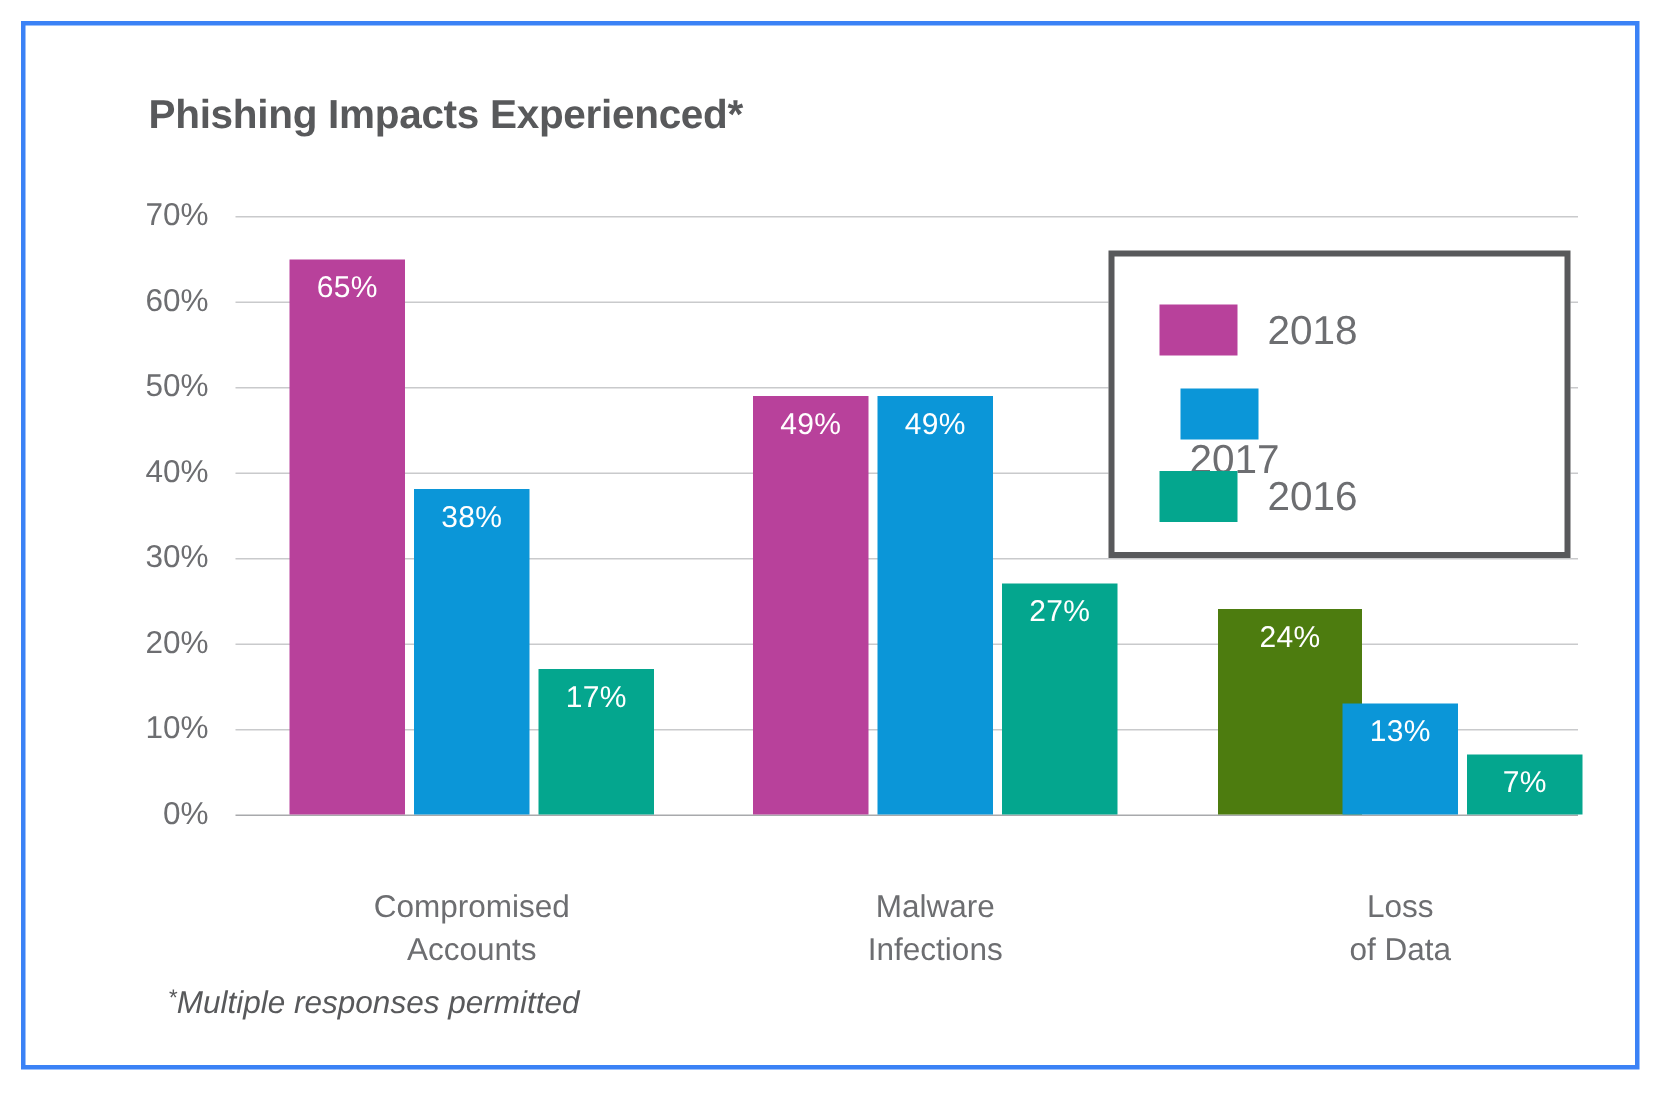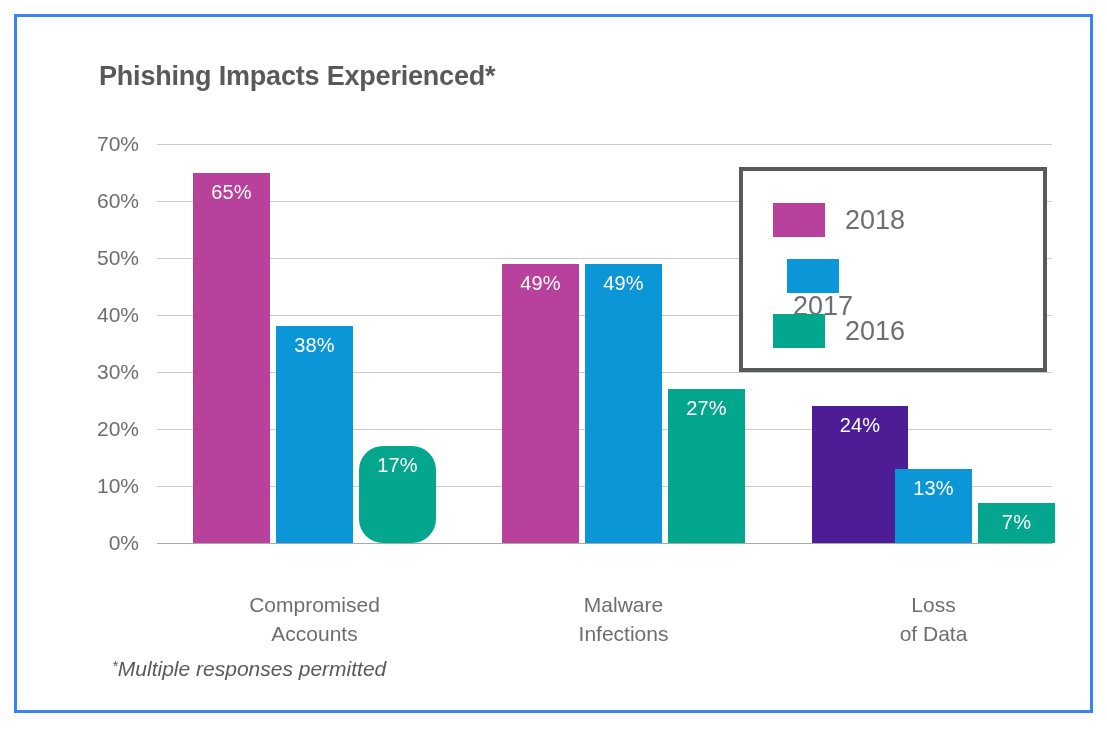--- a/index.html
+++ b/index.html
@@ -170,33 +170,33 @@
       <div class="gridline" style="top: 228px;"></div>
       <div class="gridline" style="top: 285px;"></div>
       <div class="gridline" style="top: 342px;"></div>
       <div class="gridline baseline" style="top: 399px;"></div>
       <div class="bar" style="left: 36px; width: 77px; height: 370.5px; background: rgb(184, 65, 155);">
         <div class="bar-label">65%</div>
       </div>
       <div class="bar" style="left: 119px; width: 77px; height: 216.6px; background: rgb(11, 150, 216);">
         <div class="bar-label">38%</div>
       </div>
-      <div class="bar" style="left: 202px; width: 77px; height: 96.9px; background: rgb(4, 166, 142); border-radius: 24px;">
+      <div class="bar" style="left: 202px; width: 77px; height: 96.9px; background: rgb(4, 166, 142);">
         <div class="bar-label">17%</div>
       </div>
       <div class="bar" style="left: 345px; width: 77px; height: 279.3px; background: rgb(184, 65, 155);">
         <div class="bar-label">49%</div>
       </div>
       <div class="bar" style="left: 428px; width: 77px; height: 279.3px; background: rgb(11, 150, 216);">
         <div class="bar-label">49%</div>
       </div>
       <div class="bar" style="left: 511px; width: 77px; height: 153.9px; background: rgb(4, 166, 142);">
         <div class="bar-label">27%</div>
       </div>
-      <div class="bar" style="left: 655px; width: 96px; height: 136.8px; background: #4c1d95;">
+      <div class="bar" style="left: 655px; width: 96px; height: 136.8px; background: #4d7c0f;">
         <div class="bar-label">24%</div>
       </div>
       <div class="bar" style="left: 738px; width: 77px; height: 74.1px; background: rgb(11, 150, 216);">
         <div class="bar-label">13%</div>
       </div>
       <div class="bar" style="left: 821px; width: 77px; height: 39.9px; background: rgb(4, 166, 142);">
         <div class="bar-label">7%</div>
       </div>
     </div>
 

